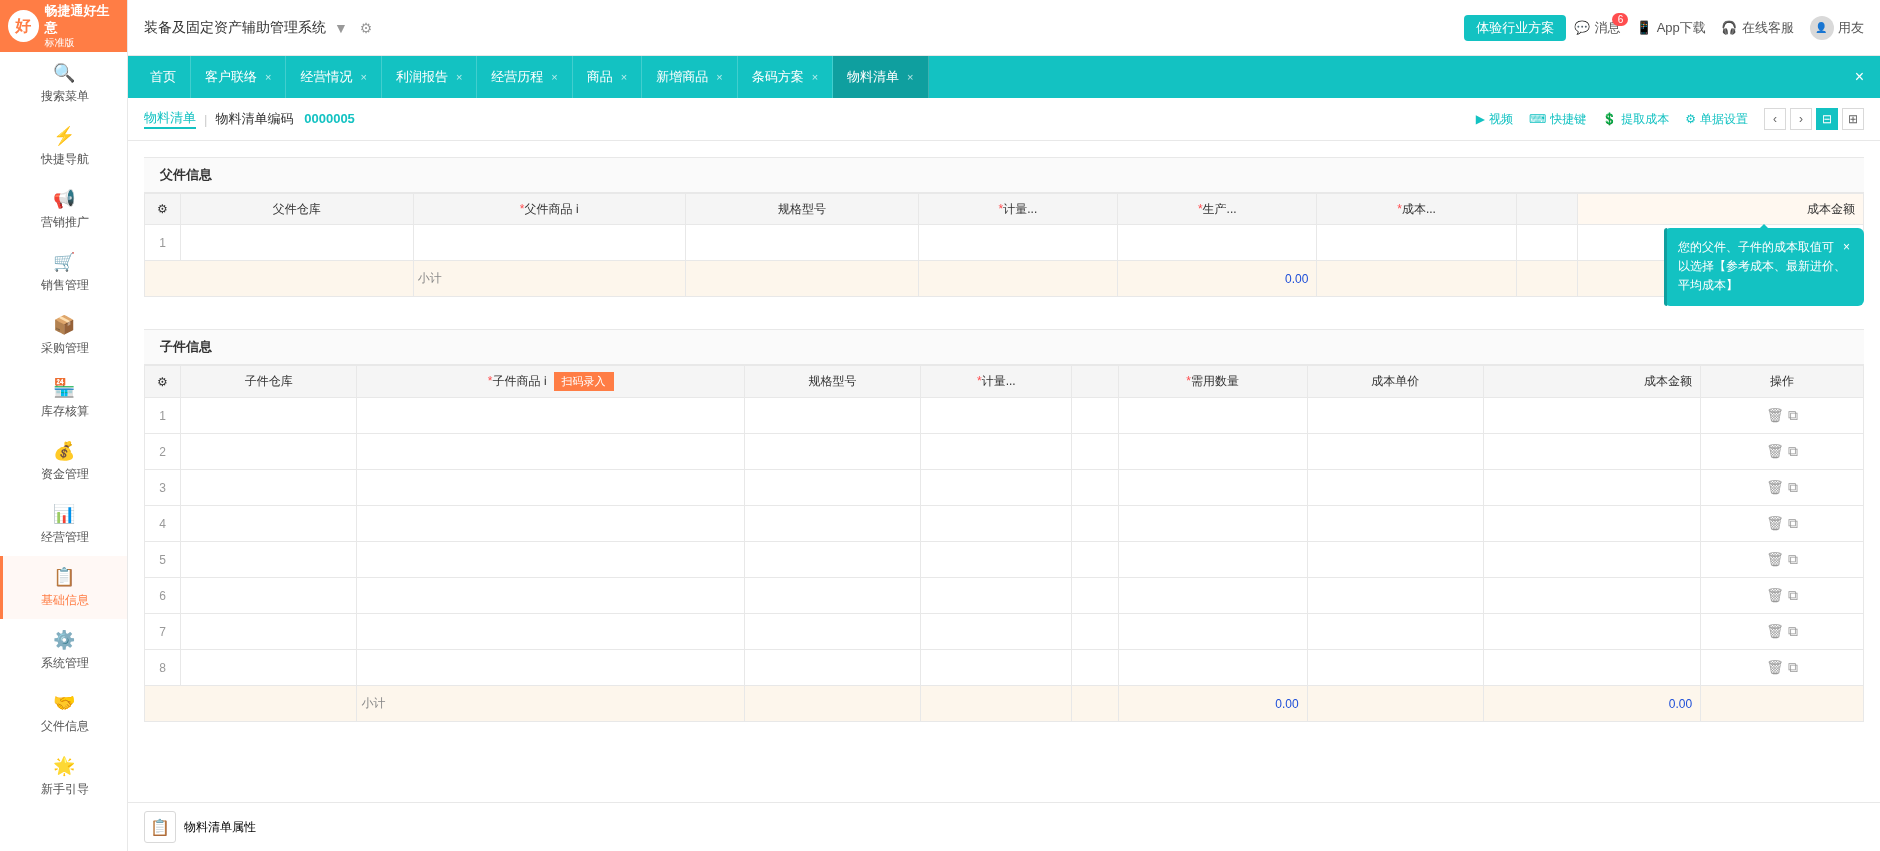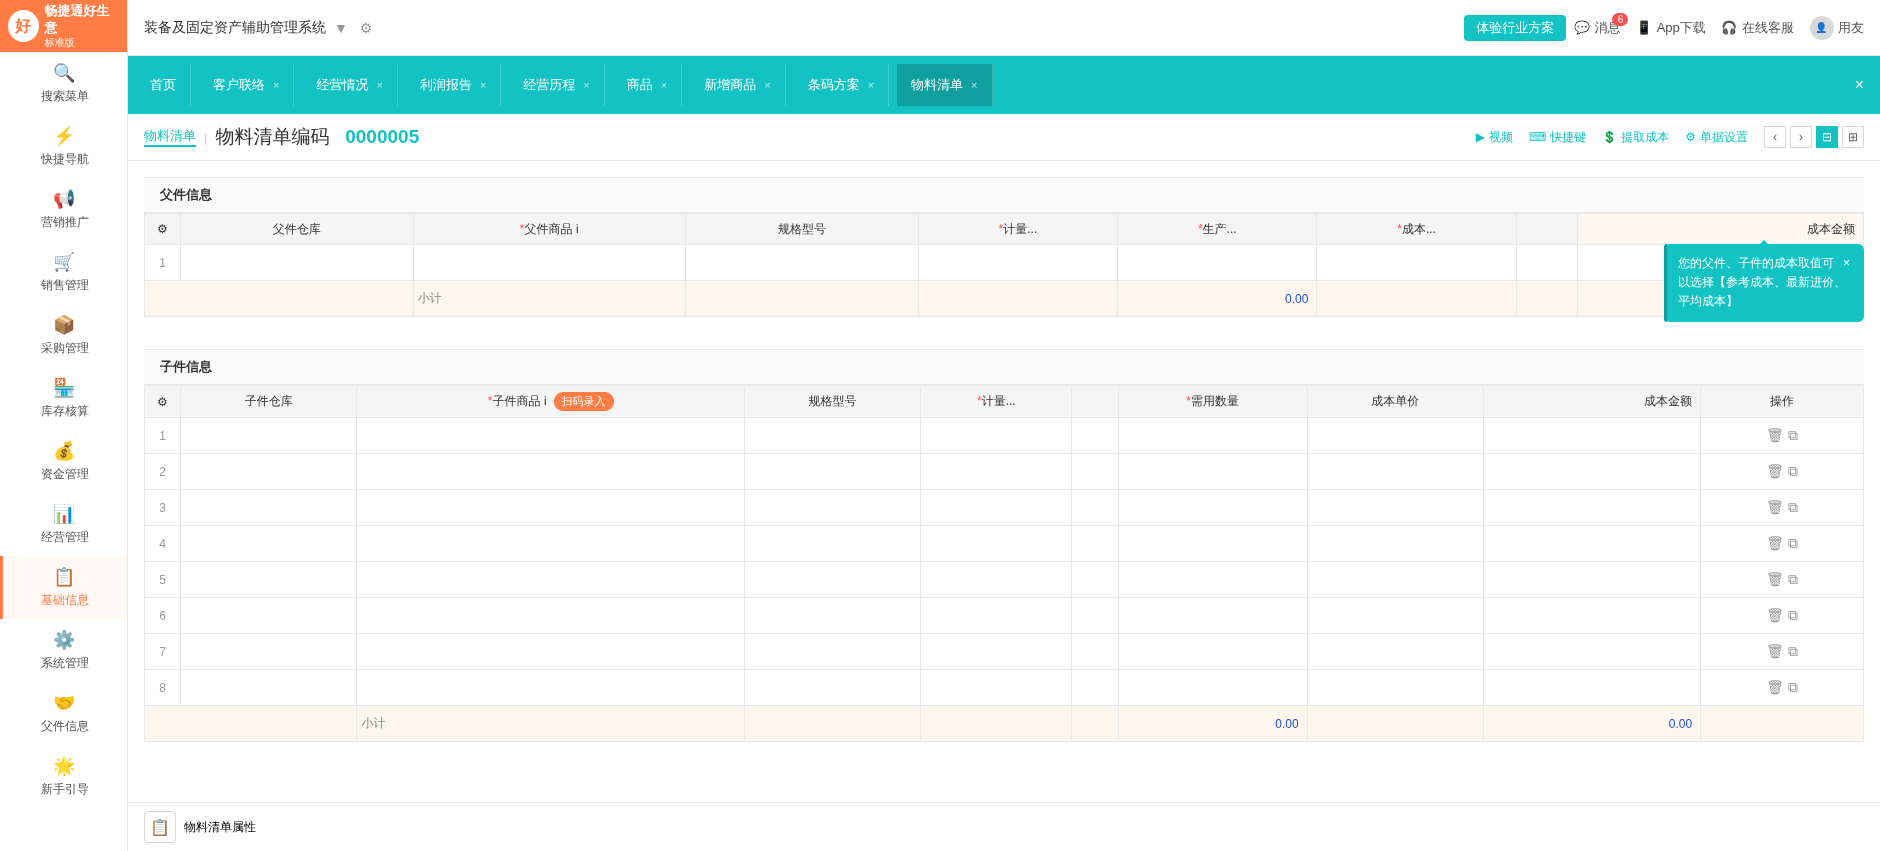--- a/index.html
+++ b/index.html
@@ -89,22 +89,22 @@
       min-width: 16px;
       text-align: center;
     }
 
     
     .nav-tabs {
       background: #13c2c2;
       display: flex;
       align-items: center;
       padding: 0 8px;
-      height: 58px;
-      gap: 8px;
+      height: 42px;
+      gap: 0;
     }
     .nav-tab {
       padding: 0 14px;
       height: 42px;
       display: flex;
       align-items: center;
       color: #fff;
       cursor: pointer;
       font-size: 13px;
       gap: 4px;
@@ -137,21 +137,21 @@
       align-items: center;
       gap: 8px;
       background: #fff;
     }
     .form-header-tab {
       color: #666;
       cursor: pointer;
       font-size: 13px;
     }
     .form-header-tab.active { color: #13c2c2; border-bottom: 2px solid #13c2c2; }
-    .form-header-code { color: #333; font-size: 19px; }
+    .form-header-code { color: #333; font-size: 13px; }
     .form-header-actions {
       margin-left: auto;
       display: flex;
       align-items: center;
       gap: 16px;
       color: #555;
       font-size: 12px;
     }
     .form-header-action { display: flex; align-items: center; gap: 4px; cursor: pointer; color: #13c2c2; }
 
@@ -190,21 +190,21 @@
     .required-star { color: #ff4d4f; }
     .subtotal-row td { background: #fdf6ec; font-weight: normal; color: #1d4ed8; }
     .subtotal-label { color: #666; margin-top: 48px; }
     .subtotal-value { text-align: right; color: #333; }
 
     .scan-btn {
       background: #ff7d45;
       color: #fff;
       border: none;
       padding: 2px 8px;
-      border-radius: 9px;
+      border-radius: 0;
       font-size: 11px;
       cursor: pointer;
     }
 
     .th-settings { width: 36px; text-align: center; background: #f5f5f5; }
     .action-icons { display: flex; gap: 4px; justify-content: center; }
     .action-icon { cursor: pointer; color: #999; font-size: 14px; }
 
     
     .tooltip-bubble {

